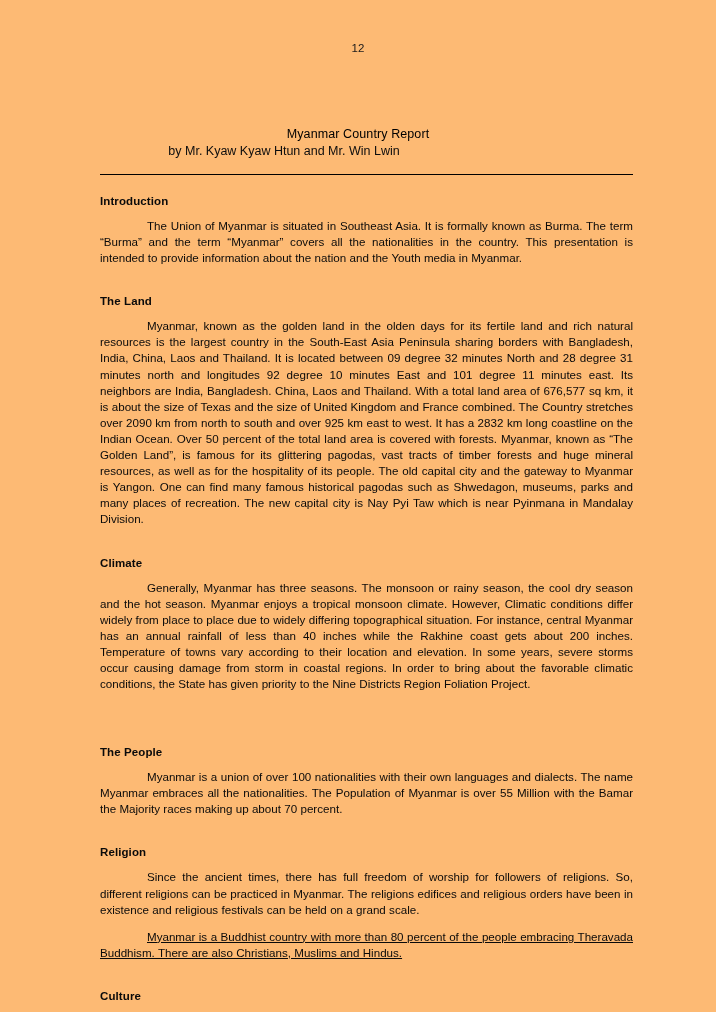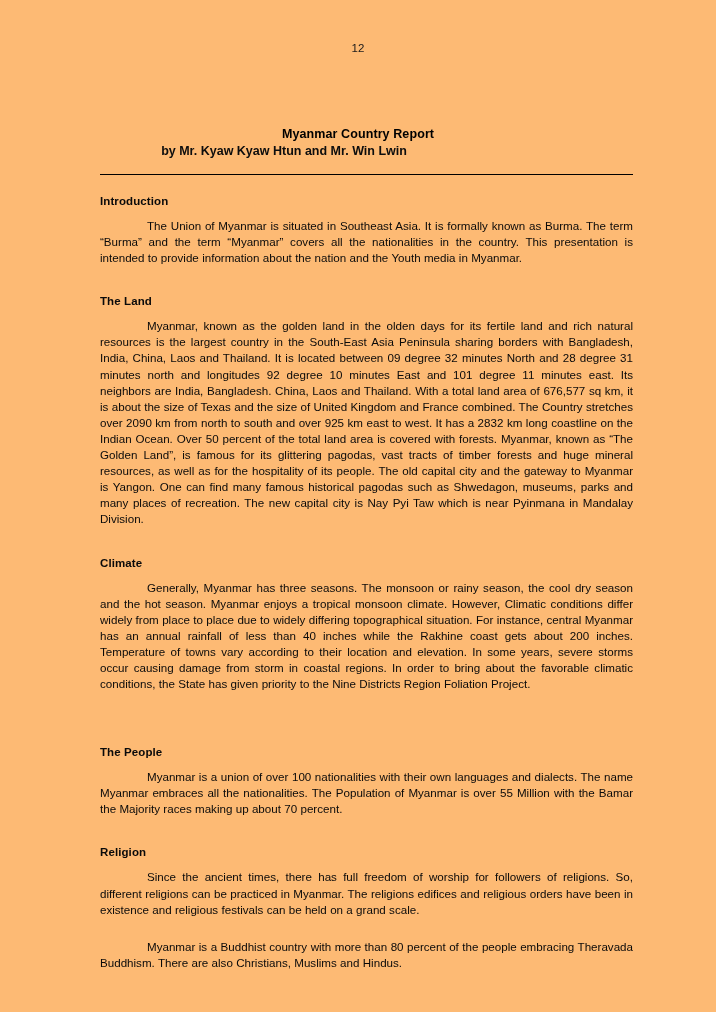--- a/index.html
+++ b/index.html
@@ -29,33 +29,33 @@
     line-height: 14px;
     color: #1a1a1a;
   }
   .doc-title {
     position: absolute;
     left: 0;
     top: 126px;
     width: 716px;
     text-align: center;
     font-size: 12.5px;
-    font-weight: bold;
+    font-weight: normal;
     line-height: 17px;
     letter-spacing: 0.1px;
     color: #000000;
   }
   .doc-subtitle {
     position: absolute;
     left: 0;
     top: 143px;
     width: 568px;
     text-align: center;
     font-size: 12.5px;
-    font-weight: bold;
+    font-weight: normal;
     line-height: 17px;
     color: #0d0d0d;
   }
   .rule {
     position: absolute;
     left: 100px;
     top: 174px;
     width: 533px;
     height: 1px;
     background: #000000;
@@ -89,21 +89,22 @@
     text-align: justify;
     text-justify: inter-word;
     text-indent: 47px;
     color: #0a0a0a;
     word-spacing: 0.1px;
   }
   p.para:last-child {
     margin-bottom: 0;
   }
   p.para.tight-follow {
-    margin-top: 21px;
+    margin-top: 11px;
+    text-decoration: underline;
   }
 </style>
 </head>
 <body>
 
 <div class="page">
 
   <div class="page-number">12</div>
 
   <div class="doc-title">Myanmar Country Report</div>
@@ -123,16 +124,17 @@
     <h2 class="section-heading spaced-top">Climate</h2>
     <p class="para">Generally, Myanmar has three seasons. The monsoon or rainy season, the cool dry season and the hot season. Myanmar enjoys a tropical monsoon climate. However, Climatic conditions differ widely from place to place due to widely differing topographical situation. For instance, central Myanmar has an annual rainfall of less than 40 inches while the Rakhine coast gets about 200 inches. Temperature of towns vary according to their location and elevation. In some years, severe storms occur causing damage from storm in coastal regions. In order to bring about the favorable climatic conditions, the State has given priority to the Nine Districts Region Foliation Project.</p>
 
     <h2 class="section-heading extra-spaced-top">The People</h2>
     <p class="para">Myanmar is a union of over 100 nationalities with their own languages and dialects. The name Myanmar embraces all the nationalities. The Population of Myanmar is over 55 Million with the Bamar the Majority races making up about 70 percent.</p>
 
     <h2 class="section-heading spaced-top">Religion</h2>
     <p class="para">Since the ancient times, there has full freedom of worship for followers of religions. So, different religions can be practiced in Myanmar. The religions edifices and religious orders have been in existence and religious festivals can be held on a grand scale.</p>
     <p class="para tight-follow">Myanmar is a Buddhist country with more than 80 percent of the people embracing Theravada Buddhism. There are also Christians, Muslims and Hindus.</p>
 
+    <h2 class="section-heading spaced-top">Culture</h2>
 
   </div>
 
 </div>
 
 </body></html>

